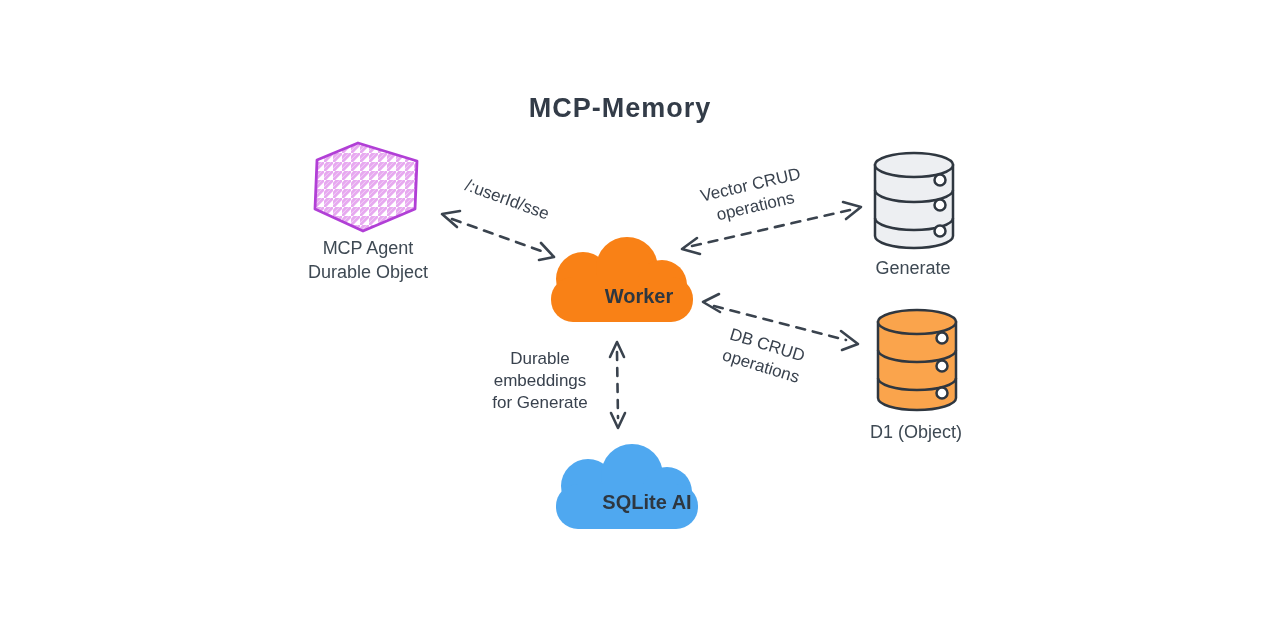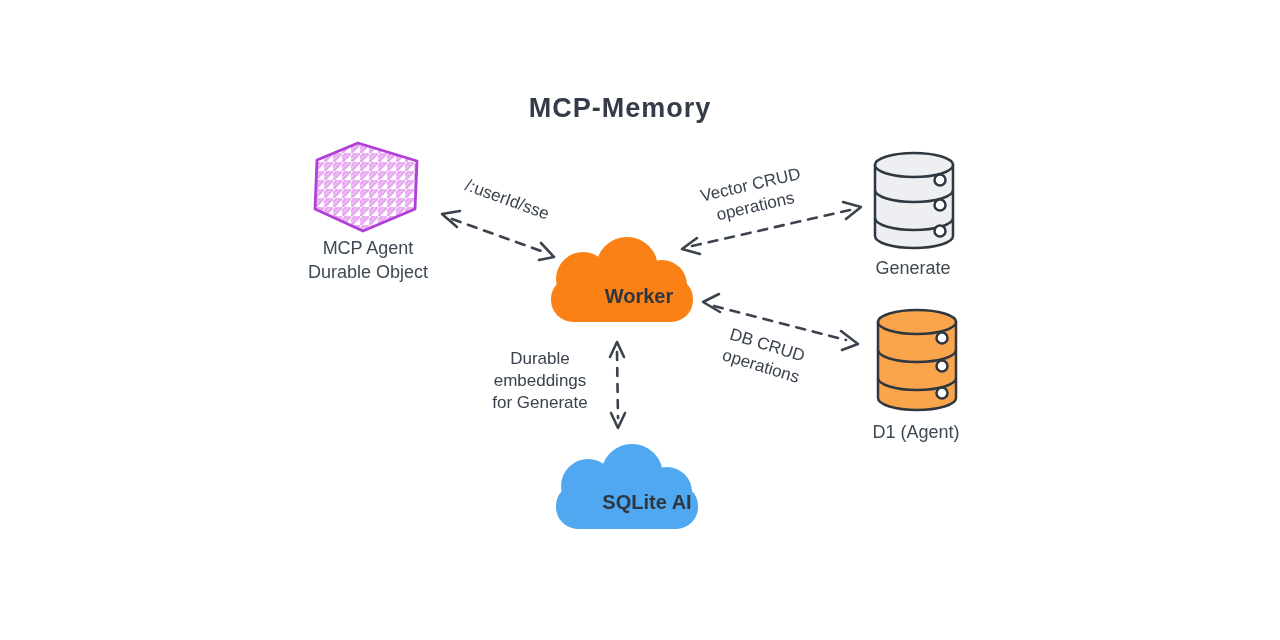--- a/index.html
+++ b/index.html
@@ -112,21 +112,21 @@
     <span>MCP Agent</span>
     <span>Durable Object</span>
   </div>
 
   <div class="label cloud-text" style="left:619px;top:296px;">Worker</div>
 
   <div class="label cloud-text" style="left:627px;top:502px;">SQLite AI</div>
 
   <div class="label node-caption" style="left:913px;top:268px;">Generate</div>
 
-  <div class="label node-caption" style="left:916px;top:432px;">D1 (Agent)</div>
+  <div class="label node-caption" style="left:916px;top:432px;">D1 (Object)</div>
 
   <div class="label edge-label rot20" style="left:507px;top:200px;">/:userId/sse</div>
 
   <div class="label edge-label rotm13" style="left:753px;top:196px;">
     <span>Vector CRUD</span>
     <span>operations</span>
   </div>
 
   <div class="label edge-label rot17" style="left:764px;top:356px;">
     <span>DB CRUD</span>

